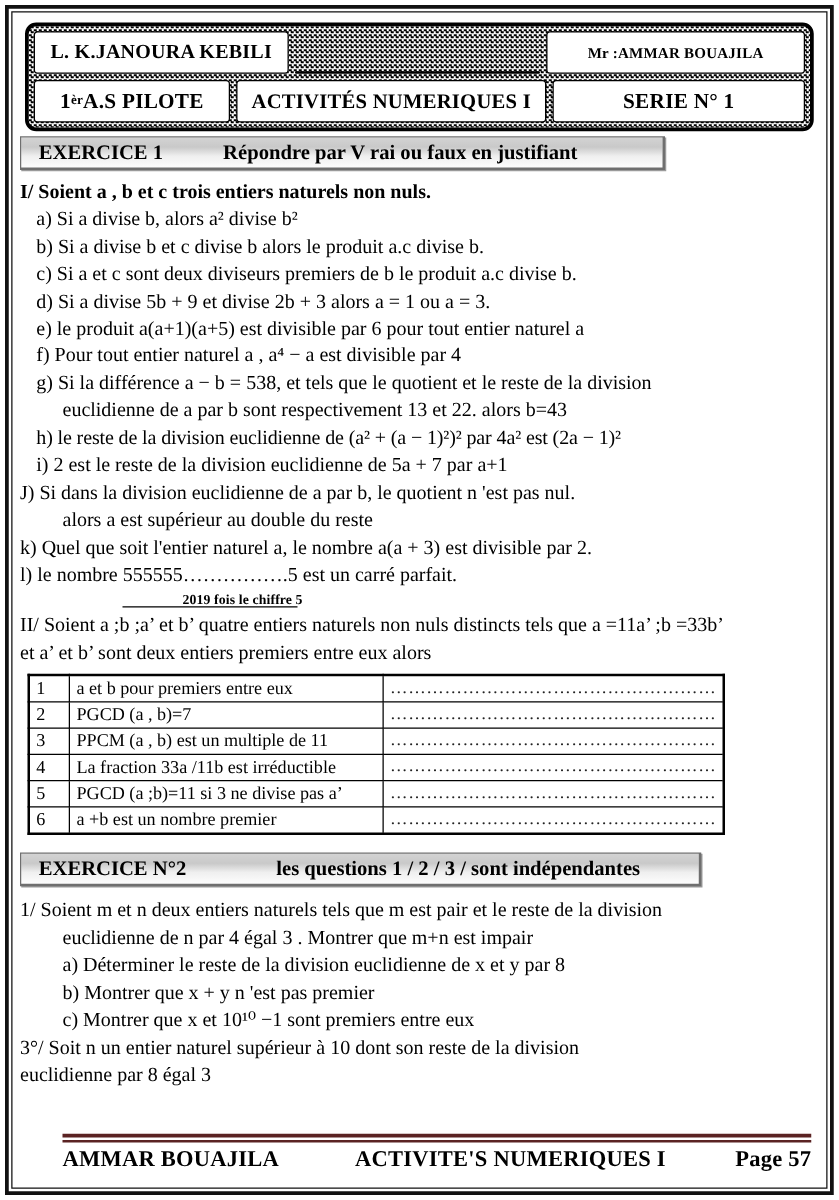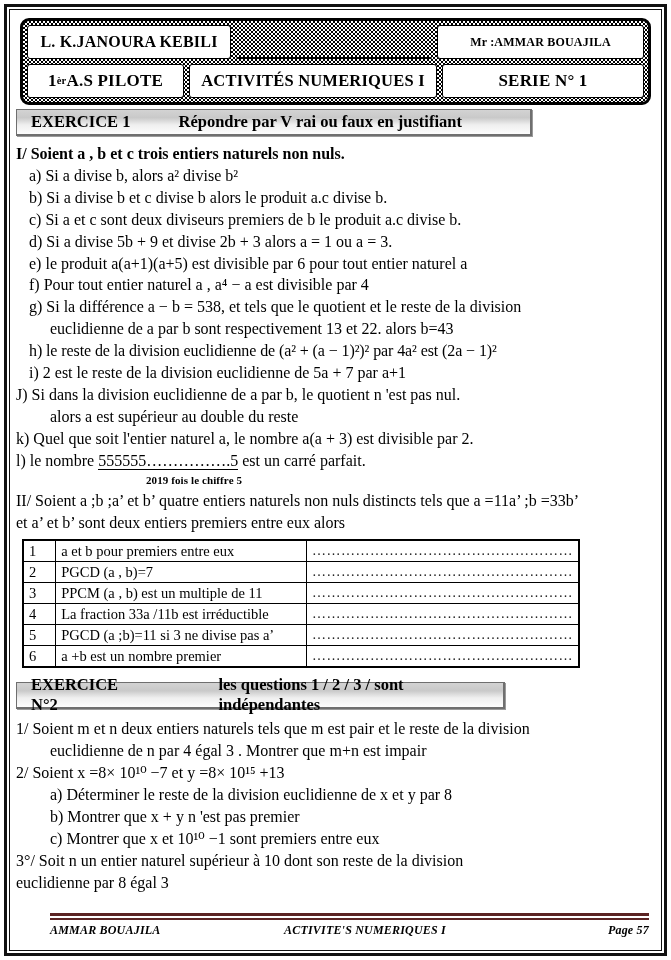--- a/index.html
+++ b/index.html
@@ -96,33 +96,33 @@
     background: linear-gradient(to bottom, #d3d3d3 0%, #c9c9c9 32%, #efefef 62%, #fdfdfd 100%);
     display: flex;
     align-items: center;
     font-weight: bold;
     font-size: 16.5px;
     padding-left: 14px;
     box-shadow: 1px 1px 0 #9a9a9a;
   }
   .ex-banner .ex-title { margin-right: 48px; }
   .ex1 { width: 516px; }
-  .ex2 { width: 489px; }
+  .ex2 { width: 545px; }
   .ex2 .ex-title { margin-right: 72px; }
 
   
   .body-text { margin: 7px 0 0 4px; font-size: 16px; line-height: 1.37; }
   .ln { white-space: nowrap; }
   .ind1 { padding-left: 13px; }
   .ind2 { padding-left: 34px; }
   .b { font-weight: bold; }
   sup { font-size: .7em; vertical-align: super; line-height: 0; }
   .tight { letter-spacing: -.1px; }
 
-  .under-num { border-bottom: 1px solid #000; padding-bottom: 0; }
+  .under-num { border-bottom: 1px solid #000; padding-bottom: 16px; }
   .caption-5 {
     font-size: 11px;
     font-weight: bold;
     padding-left: 130px;
     margin-top: 1px;
     letter-spacing: .1px;
   }
 
   
   .tbl-wrap { margin: 6px 0 0 10px; width: 558px; }
@@ -158,23 +158,22 @@
   .footer-rule {
     border-top: 3px solid #5b2323;
     border-bottom: 2px solid #5b2323;
     height: 2px;
     margin-bottom: 3px;
   }
   .footer-row {
     display: flex;
     align-items: flex-start;
     font-weight: bold;
-    font-size: 12px;
+    font-size: 18px;
     letter-spacing: .2px;
-    font-style: italic;
   }
   .f-left  { flex: 0 0 210px; }
   .f-mid   { flex: 1 1 auto; text-align: left; padding-left: 24px; }
   .f-right { flex: 0 0 80px; text-align: right; }
 </style>
 </head>
 <body>
 
 <div class="page">
   <div class="page-border-outer"></div>
@@ -263,21 +262,20 @@
     </div>
 
     <div class="ex-banner ex2" style="margin-top:14px">
       <span class="ex-title">EXERCICE N°2</span>
       <span>les questions  1 / 2 / 3 / sont indépendantes</span>
     </div>
 
     <div class="body-text" style="margin-top:9px">
       <div class="ln">1/ Soient m et n deux entiers naturels  tels que m est pair et le reste de la division</div>
       <div class="ln ind2">euclidienne   de n par 4 égal 3 . Montrer que m+n est impair</div>
-      <div class="ln">2/ Soient   x =8× 10¹⁰ −7   et y =8× 10¹⁵ +13</div>
       <div class="ln ind2">a) Déterminer  le reste de la division  euclidienne  de x et y par 8</div>
       <div class="ln ind2">b) Montrer que x + y   n 'est pas premier</div>
       <div class="ln ind2">c) Montrer que x et 10¹⁰ −1    sont  premiers entre eux</div>
       <div class="ln">3°/ Soit n un entier  naturel supérieur à 10 dont son reste de la division</div>
       <div class="ln">euclidienne  par 8 égal 3</div>
     </div>
 
   </div>
 
   <div class="footer">

